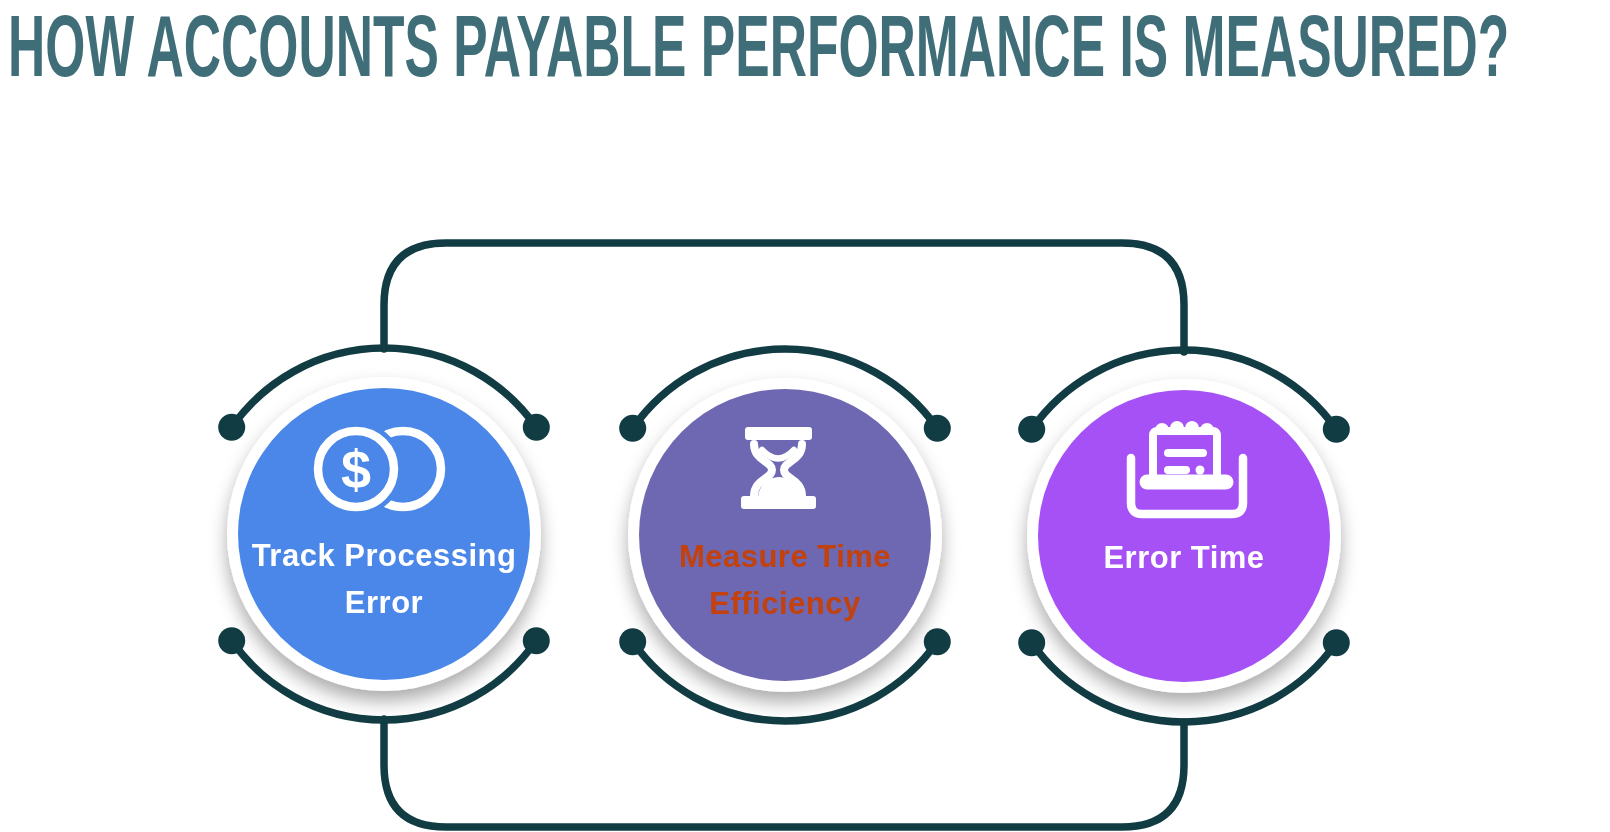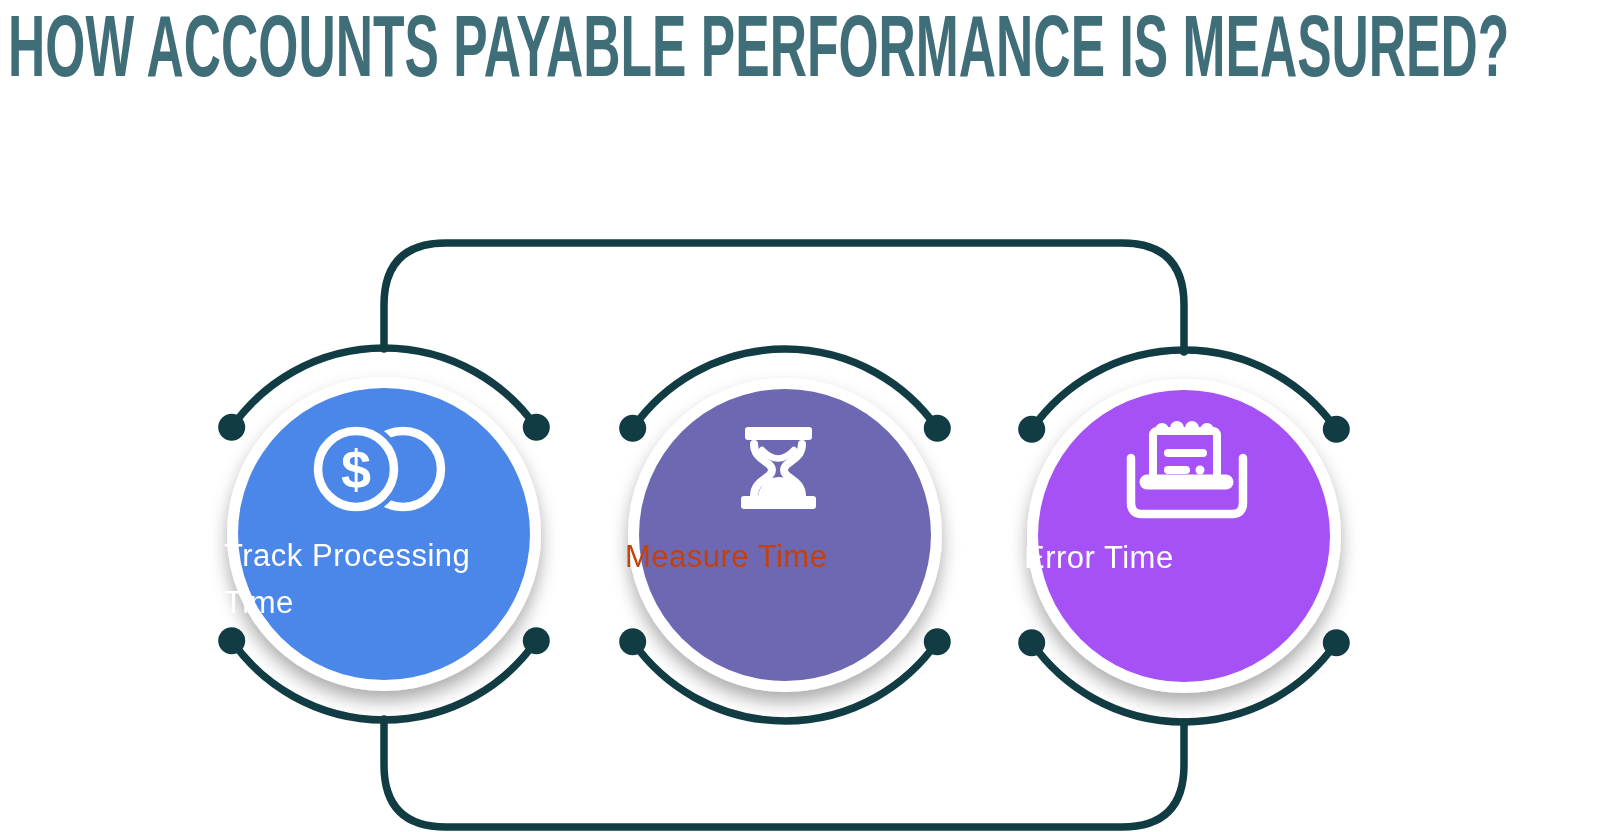--- a/index.html
+++ b/index.html
@@ -10,22 +10,22 @@
   .title{
     position:absolute;left:8px;top:2px;
     font-size:86px;font-weight:bold;line-height:1.0;
     white-space:nowrap;letter-spacing:0px;
     transform:scale(0.60,1.02);transform-origin:left top;
   }
 
   svg.diagram{position:absolute;left:0;top:0;}
 
   .item-label{
-    position:absolute;width:320px;text-align:left;
-    font-size:31px;line-height:47px;font-weight:400;
+    position:absolute;width:320px;text-align:center;
+    font-size:31px;line-height:47px;font-weight:700;
     letter-spacing:0.5px;
   }
   .item-label div{white-space:nowrap;}
 </style>
 </head>
 <body>
 
 <div class="stage">
 
   <div class="title" style="color: rgb(63, 110, 121);">HOW ACCOUNTS PAYABLE PERFORMANCE IS MEASURED?</div>
@@ -103,22 +103,23 @@
         <line x1="1168" y1="470" x2="1186" y2="470" stroke="#ffffff" stroke-width="8" stroke-linecap="round"></line>
         <circle cx="1200" cy="470" r="4.5" fill="#ffffff"></circle>
         <line x1="1147" y1="482" x2="1226" y2="482" stroke="#ffffff" stroke-width="15" stroke-linecap="round"></line>
         <path d="M 1131 458 L 1131 503 Q 1131 514 1142 514 L 1232 514 Q 1243 514 1243 503 L 1243 458" fill="none" stroke="#ffffff" stroke-width="8.5" stroke-linecap="round"></path>
       </g>
     </g>
   </svg>
 
   <div class="item-label" style="left: 224px; top: 532px; color: rgb(255, 255, 255);">
     <div>Track Processing</div>
-    <div>Time</div>
+    <div>Error</div>
   </div>
   <div class="item-label" style="left: 625px; top: 533px; color: #c2410c;">
     <div>Measure Time</div>
+    <div>Efficiency</div>
   </div>
   <div class="item-label" style="left: 1024px; top: 534px; color: rgb(255, 255, 255);">
     <div>Error Time</div>
   </div>
 
 </div>
 
 </body></html>

